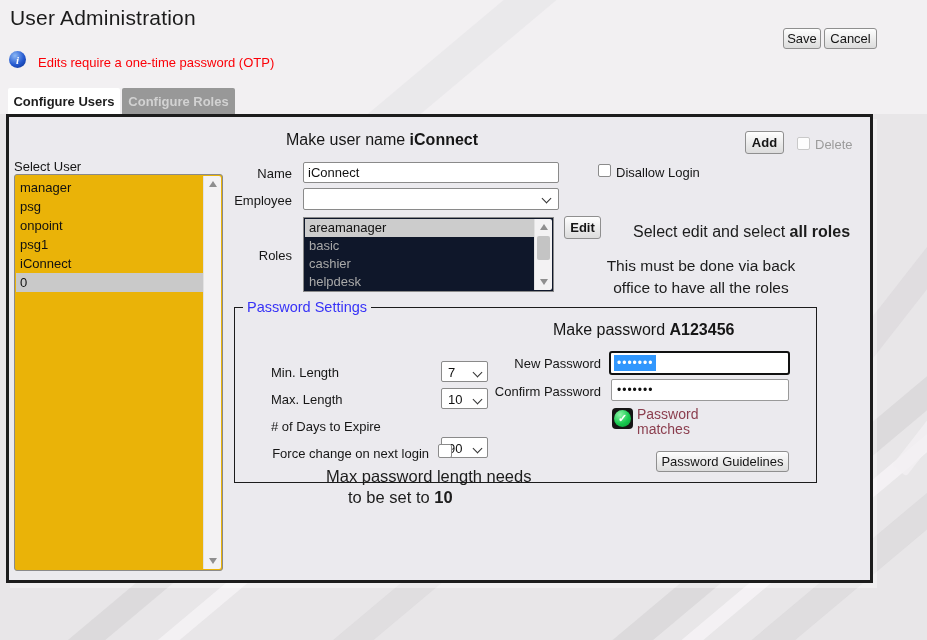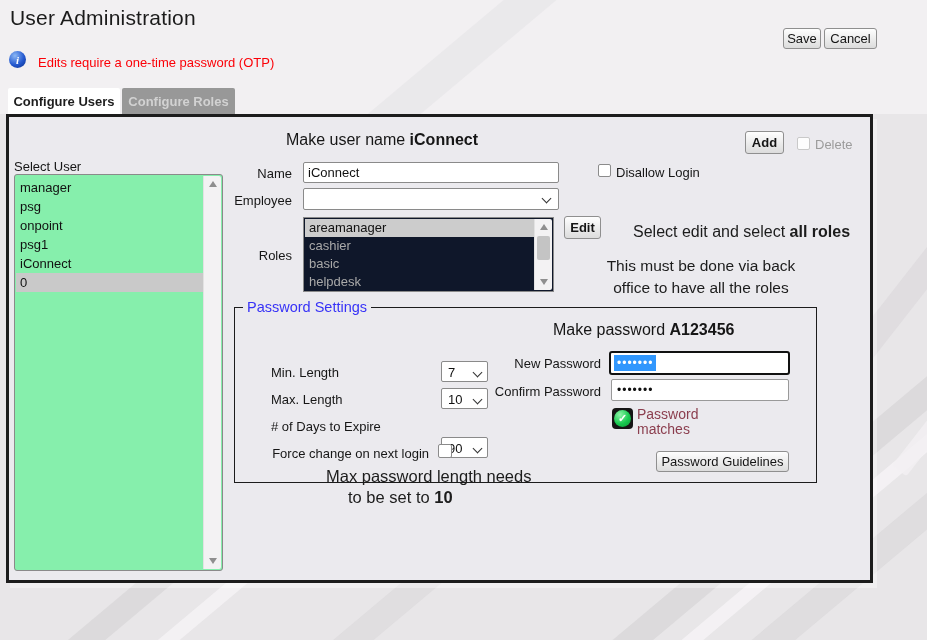--- a/index.html
+++ b/index.html
@@ -43,21 +43,21 @@
   .b{font-weight:bold;}
   .btn-add{left:736px;top:14px;width:39px;height:23px;font-weight:bold;}
   .cb{box-sizing:border-box;width:13px;height:13px;border:1px solid #8b8b8b;border-radius:2px;background:#fff;}
   .cb-disabled{border-color:#c9c9c9;background:#fdfdfd;}
   .del-cb{left:788px;top:20px;}
   .del-lbl{left:806px;top:20px;font-size:13px;color:#9b9b9b;}
 
   .lbl{font-size:13px;color:#161616;}
   .select-user-lbl{left:5px;top:42px;}
   .userlist{left:5px;top:57px;width:209px;height:397px;box-sizing:border-box;
-            background:#86efac;border:1px solid #8a8a8a;border-radius:3px;}
+            background:#eab308;border:1px solid #8a8a8a;border-radius:3px;}
   .listrows{position:absolute;left:1px;top:3px;right:18px;}
   .row{height:19px;line-height:19px;font-size:13px;color:#111;padding-left:4px;white-space:nowrap;}
   .row.sel{background:#c9c9c9;}
   .sb{position:absolute;top:1px;bottom:1px;right:1px;width:17px;background:#f3f2f3;
       border-left:1px solid #e2e2e2;border-radius:0 2px 2px 0;}
   .sb-btn{position:absolute;left:0;width:17px;height:16px;display:flex;align-items:center;justify-content:center;}
   .sb-top{top:0;} .sb-bot{bottom:0;}
   .tri-up{width:0;height:0;border-left:4px solid transparent;border-right:4px solid transparent;border-bottom:6px solid #8f8f8f;}
   .tri-dn{width:0;height:0;border-left:4px solid transparent;border-right:4px solid transparent;border-top:6px solid #8f8f8f;}
   .sb-thumb{position:absolute;left:2px;top:17px;width:13px;height:24px;background:#c4c4c4;border-radius:2px;}
@@ -175,22 +175,22 @@
     <div class="abs lbl lbl-col emp-lbl">Employee</div>
     <div class="selectbox emp-select">
       <span></span>
       <span class="chev"></span>
     </div>
 
     <div class="abs lbl lbl-col roles-lbl">Roles</div>
     <div class="abs roleslist">
       <div class="rolerows">
         <div class="rrow sel">areamanager</div>
+        <div class="rrow">basic</div>
         <div class="rrow">cashier</div>
-        <div class="rrow">basic</div>
         <div class="rrow">helpdesk</div>
       </div>
       <div class="sb">
         <div class="sb-btn sb-top">
             <div class="tri-up"></div>
           </div>
         <div class="sb-thumb"></div>
         <div class="sb-btn sb-bot">
             <div class="tri-dn"></div>
           </div>

